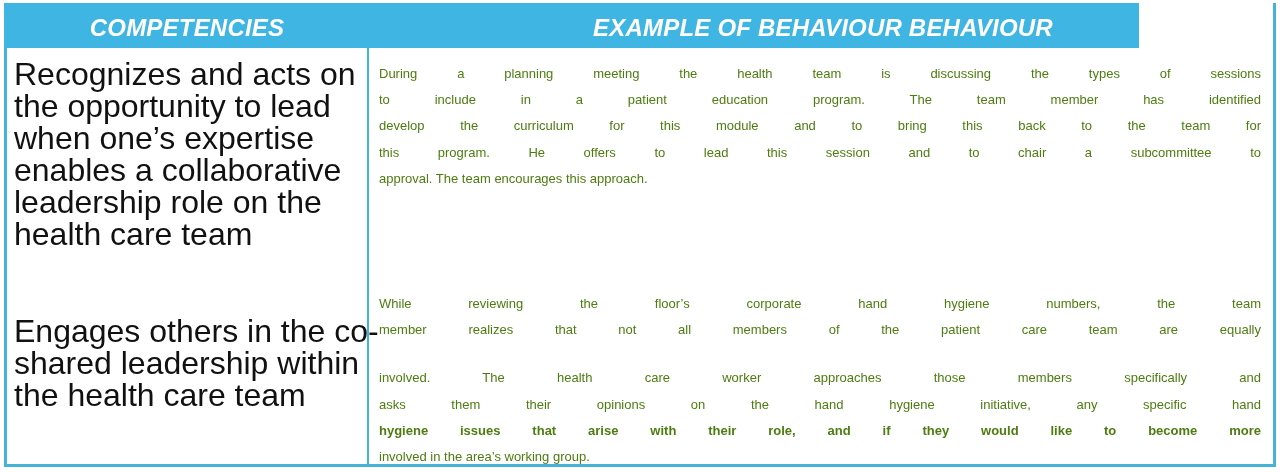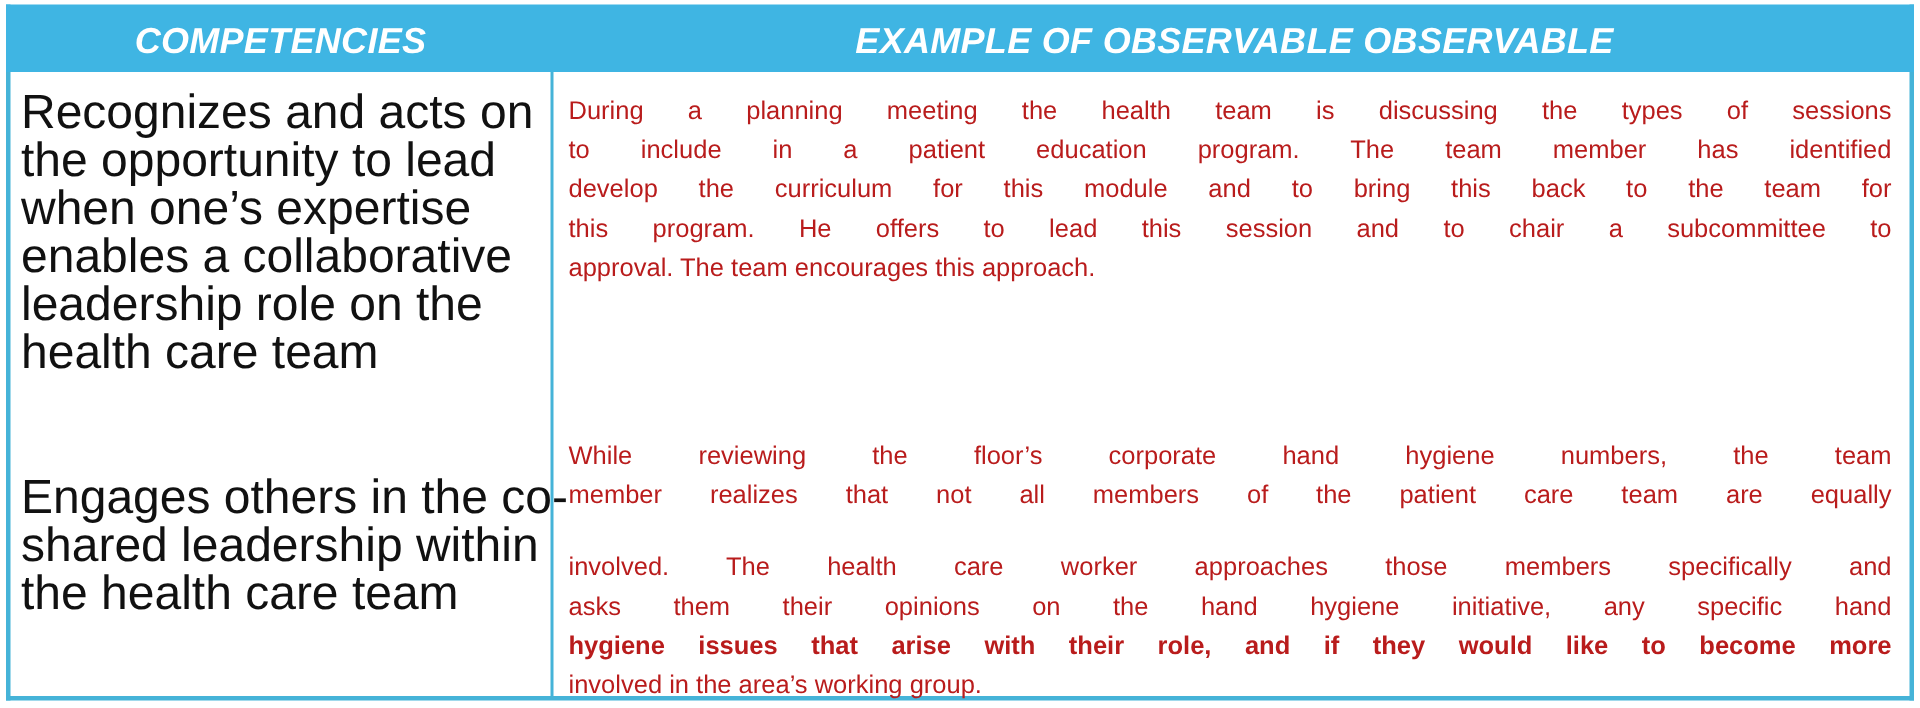--- a/index.html
+++ b/index.html
@@ -3,47 +3,47 @@
   <meta charset="utf-8">
   <style>
     * { box-sizing: border-box; margin: 0; padding: 0; }
     html, body { width: 1280px; height: 472px; background: #ffffff; overflow: hidden; }
     body { position: relative; font-family: "Liberation Sans", sans-serif; color: #111; }
     .table {
       position: absolute; left: 4px; top: 3px; width: 1272px; height: 464px;
       border: 3px solid #45b3d8; border-top: none;
     }
     .header {
-      position: absolute; left: -3px; top: 0; width: 1272px; height: 45px;
+      position: absolute; left: -3px; top: 0; width: 1135px; height: 45px;
       background: #3fb5e3;
     }
     .hcell {
       position: absolute; top: 0; height: 45px; line-height: 50px;
       color: #ffffff; font-weight: bold; font-style: italic; font-size: 24px;
       text-align: center; letter-spacing: 0.2px;
     }
     .hcell.c1 { left: 0; width: 366px; }
     .hcell.c2 { left: 366px; width: 906px; }
     .divider {
       position: absolute; left: 360px; top: 45px; width: 2px; height: 416px;
       background: #45b3d8;
     }
     .col1 { position: absolute; left: 14px; width: 340px; font-size: 32px; line-height: 32px; color: #111; }
-    .col2 { position: absolute; left: 379px; width: 882px; font-size: 17px; line-height: 26.2px; color: #b91c1c; }
+    .col2 { position: absolute; left: 379px; width: 882px; font-size: 13px; line-height: 26.2px; color: #4d7c0f; }
     .line { display: block; white-space: nowrap; text-align-last: justify; text-align: justify; }
     .col1 .line { text-align-last: left; }
     .col2 .line.last { text-align-last: left; }
   </style>
 </head>
 <body>
 
 <div class="table">
   <div class="header">
     <div class="hcell c1">COMPETENCIES</div>
-    <div class="hcell c2">EXAMPLE OF OBSERVABLE OBSERVABLE</div>
+    <div class="hcell c2">EXAMPLE OF BEHAVIOUR BEHAVIOUR</div>
   </div>
   <div class="divider"></div>
 </div>
 
 <div class="col1" style="top:58px;">
   <span class="line">Recognizes and acts on</span>
   <span class="line">the opportunity  to lead</span>
   <span class="line">when one’s expertise</span>
   <span class="line">enables a collaborative</span>
   <span class="line">leadership role on the</span>

